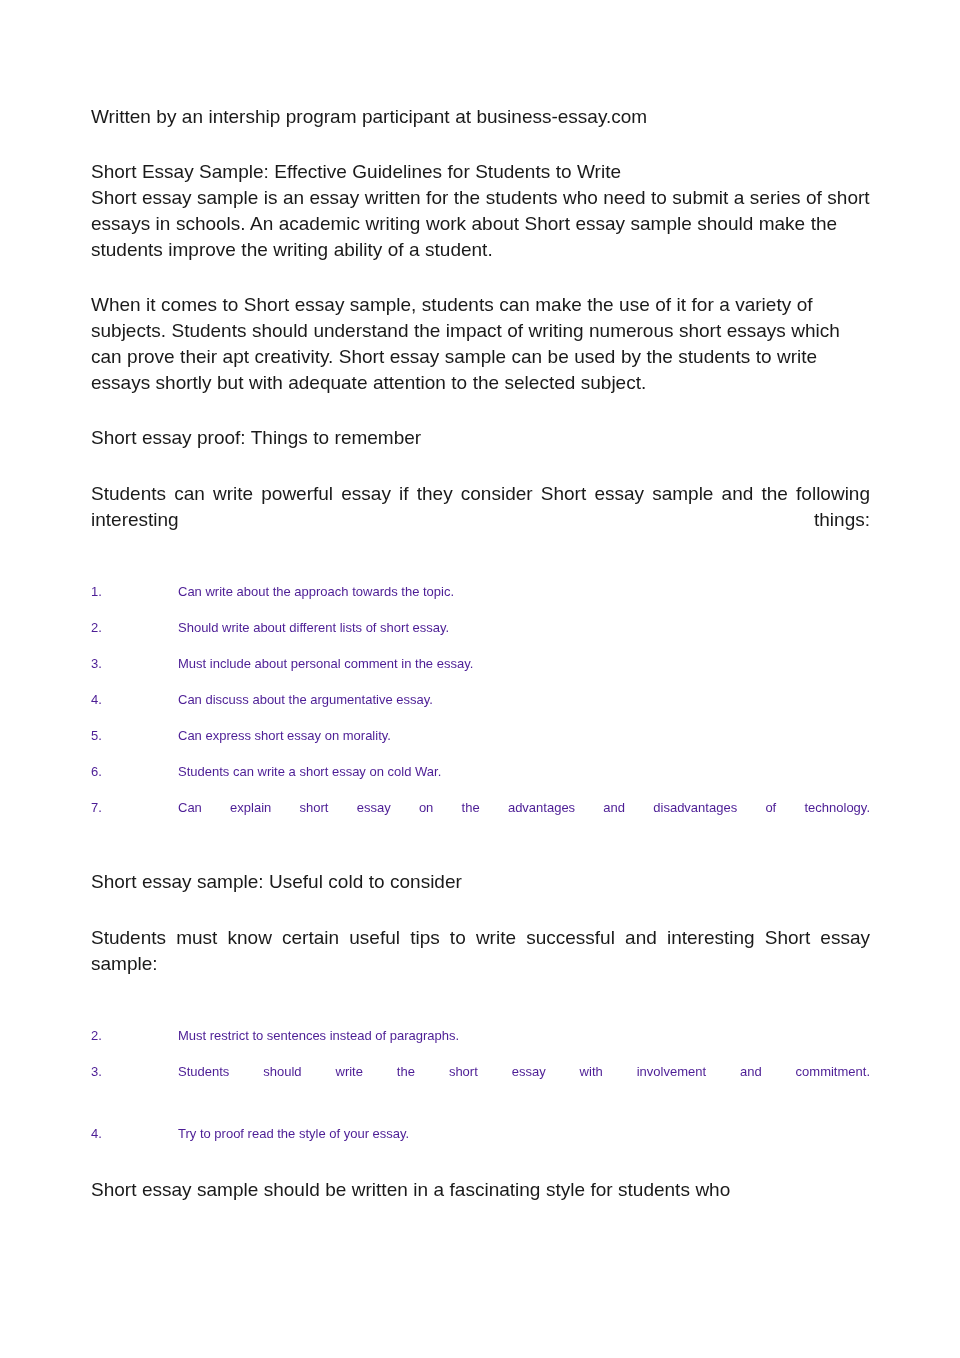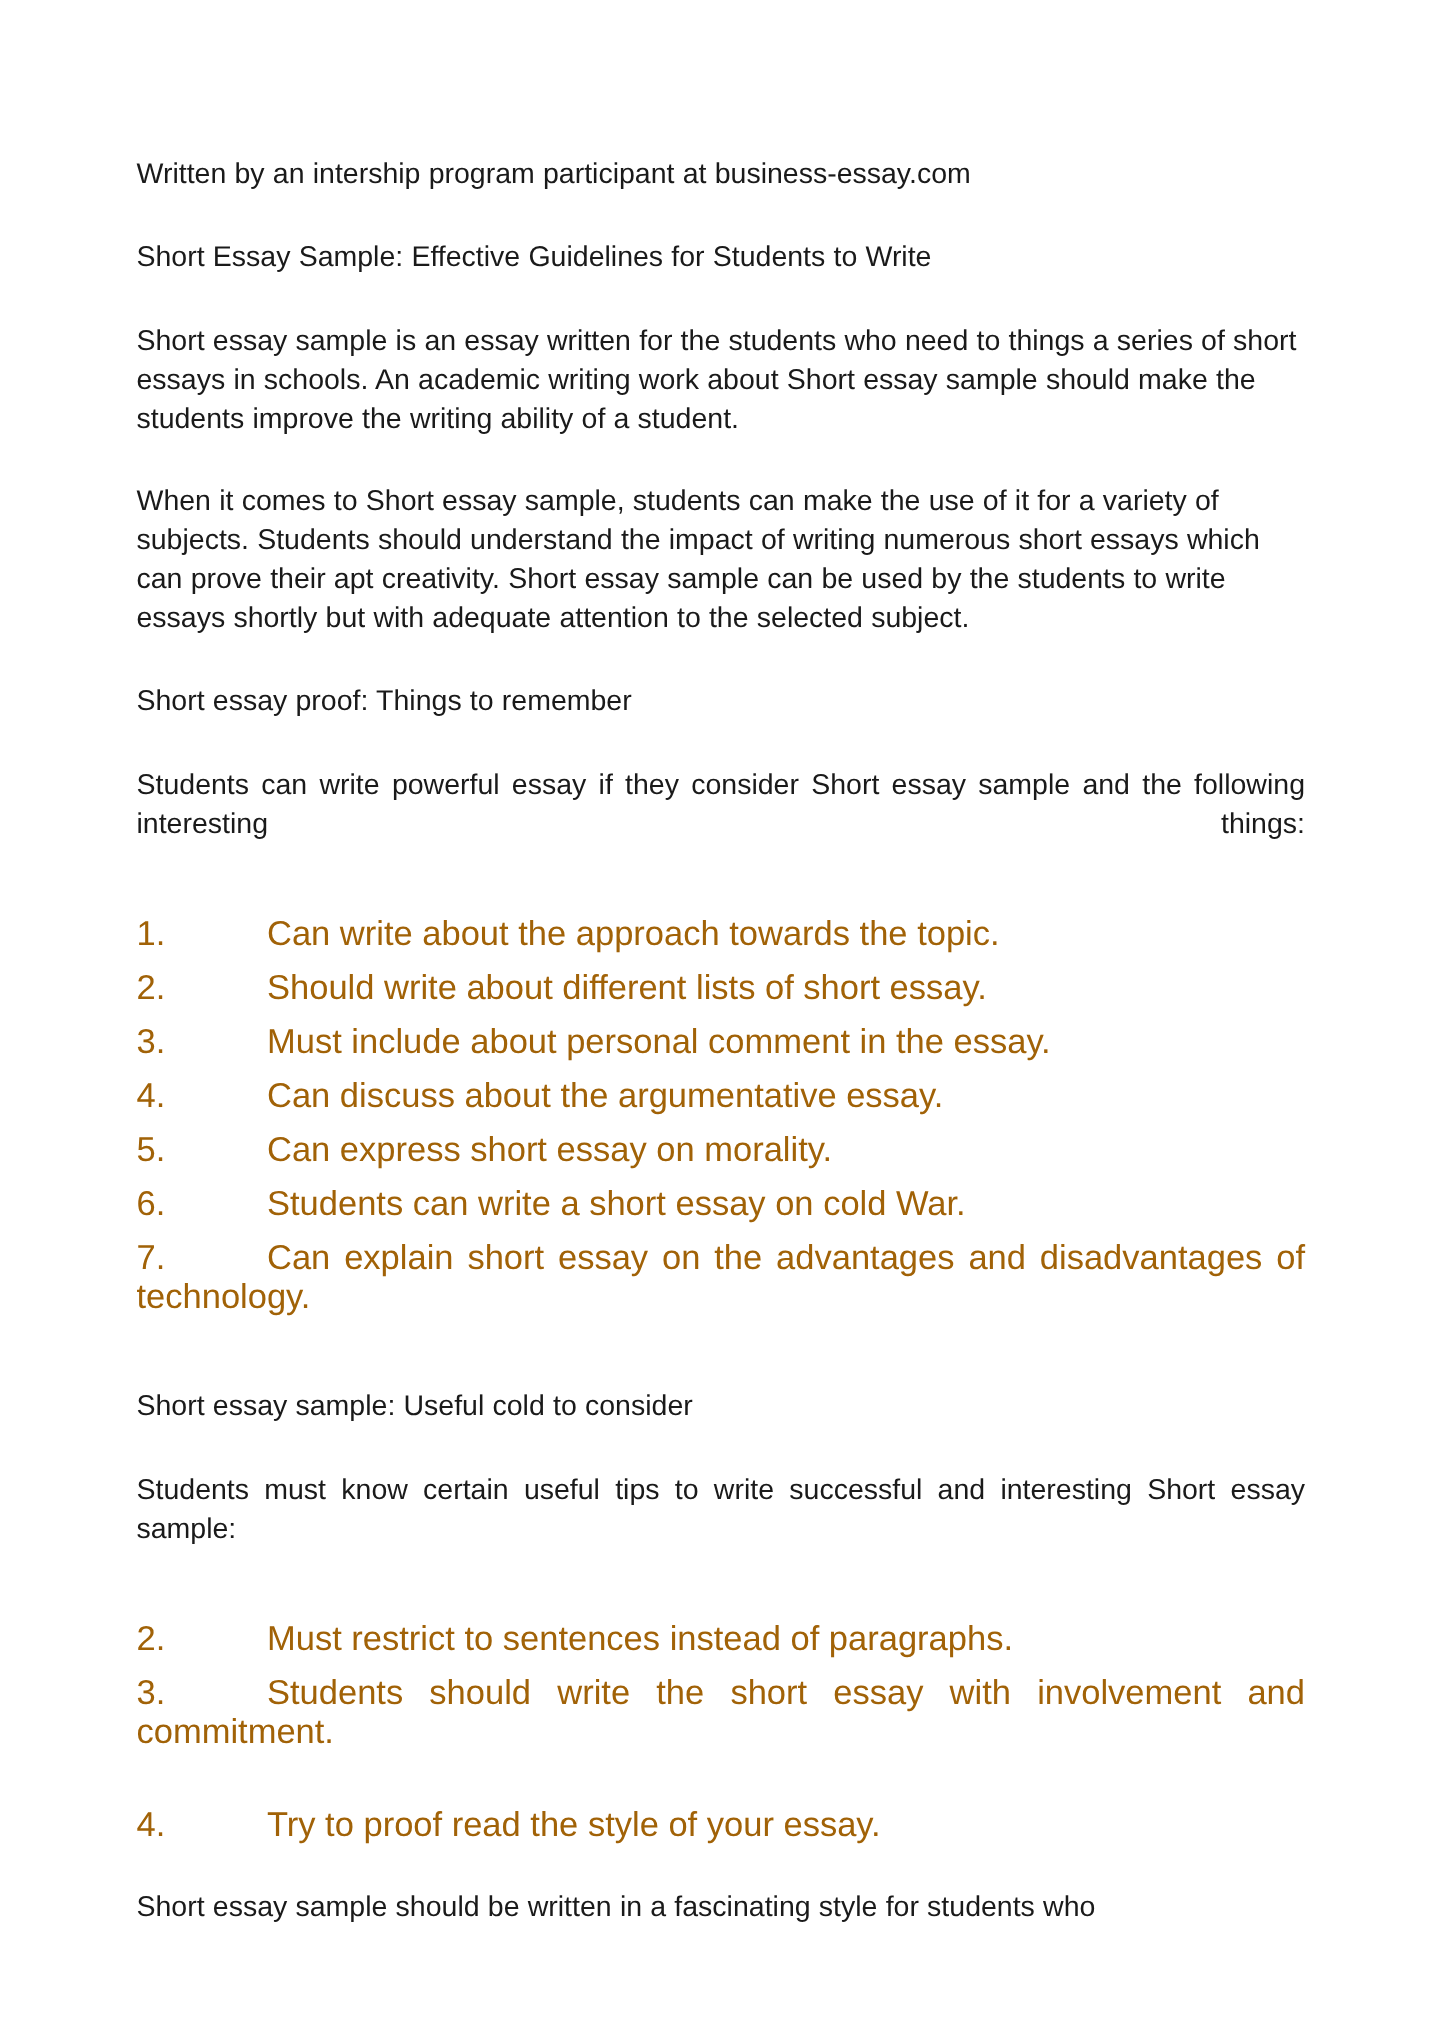--- a/index.html
+++ b/index.html
@@ -36,21 +36,21 @@
   .block {
     font-size: 19px;
     line-height: 26px;
     color: #1a1a1a;
     margin: 0;
     text-align: left;
     word-spacing: 0.2px;
   }
 
   .byline       { margin-bottom: 29px; }
-  .doc-title    { margin-bottom: 30px; }
+  .doc-title    { }
   .para         { margin-bottom: 29px; }
   .para-last    { margin-bottom: 0; }
 
   .section-head { margin-bottom: 30px; }
 
   .intro-justified {
     text-align: justify;
     text-justify: inter-word;
     margin-bottom: 20px;
   }
@@ -60,24 +60,24 @@
     width: 100%;
   }
 
   
   .num-list {
     margin: 0 0 22px 0;
     padding: 0;
     list-style: none;
   }
   .num-item {
-    font-size: 23px;
+    font-size: 13px;
     line-height: 26px;
     margin: 0 0 10px 0;
-    color: #a16207;
+    color: #4c1d95;
     text-indent: 0;
   }
   .num-item:last-child { margin-bottom: 0; }
 
   .num-item .marker {
     display: inline-block;
     width: 87px;
     vertical-align: top;
   }
 
@@ -107,21 +107,21 @@
 </head>
 <body>
 
 <div class="page">
   <div class="content">
 
     <p class="block byline">Written by an intership program participant at business-essay.com</p>
 
     <p class="block doc-title">Short Essay Sample: Effective Guidelines for Students to Write</p>
 
-    <p class="block para">Short essay sample is an essay written for the students who need to things a series of short essays in schools. An academic writing work about Short essay sample should make the students improve the writing ability of a student.</p>
+    <p class="block para">Short essay sample is an essay written for the students who need to submit a series of short essays in schools. An academic writing work about Short essay sample should make the students improve the writing ability of a student.</p>
 
     <p class="block para">When it comes to Short essay sample, students can make the use of it for a variety of subjects. Students should understand the impact of writing numerous short essays which can prove their apt creativity. Short essay sample can be used by the students to write essays shortly but with adequate attention to the selected subject.</p>
 
     <p class="block section-head">Short essay proof: Things to remember</p>
 
     <p class="block intro-justified">Students can write powerful essay if they consider Short essay sample and the following interesting things:</p>
 
     <ol class="num-list" id="list-section-0">
         <li class="num-item short"><span class="marker">1.</span><span class="itext">Can write about the approach towards the topic.</span></li>
         <li class="num-item short"><span class="marker">2.</span><span class="itext">Should write about different lists of short essay.</span></li>

